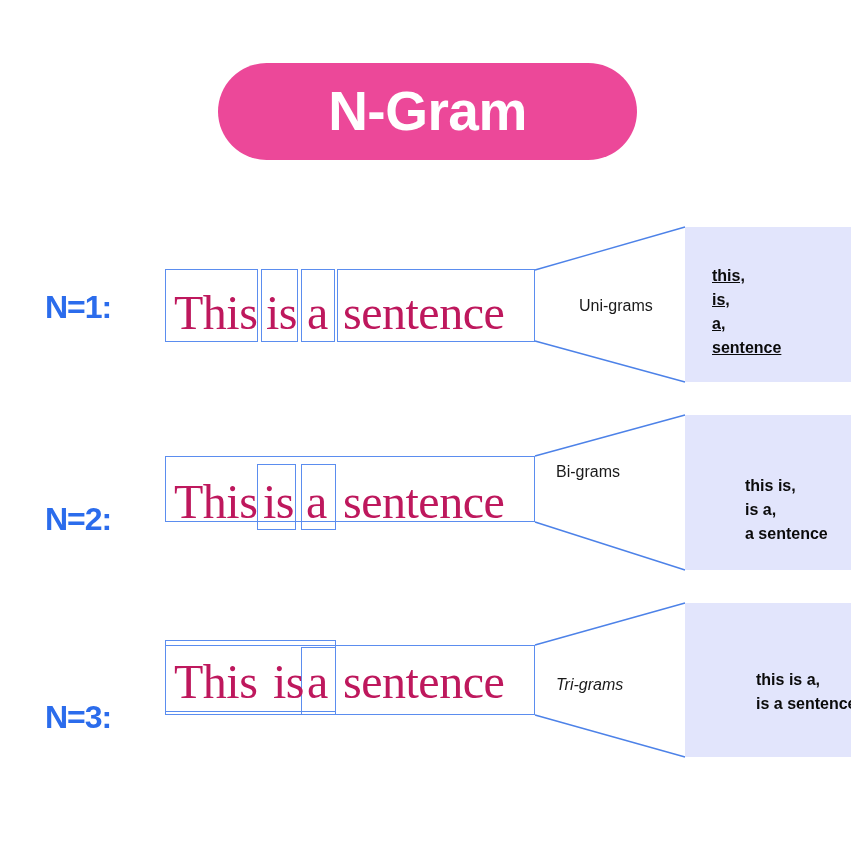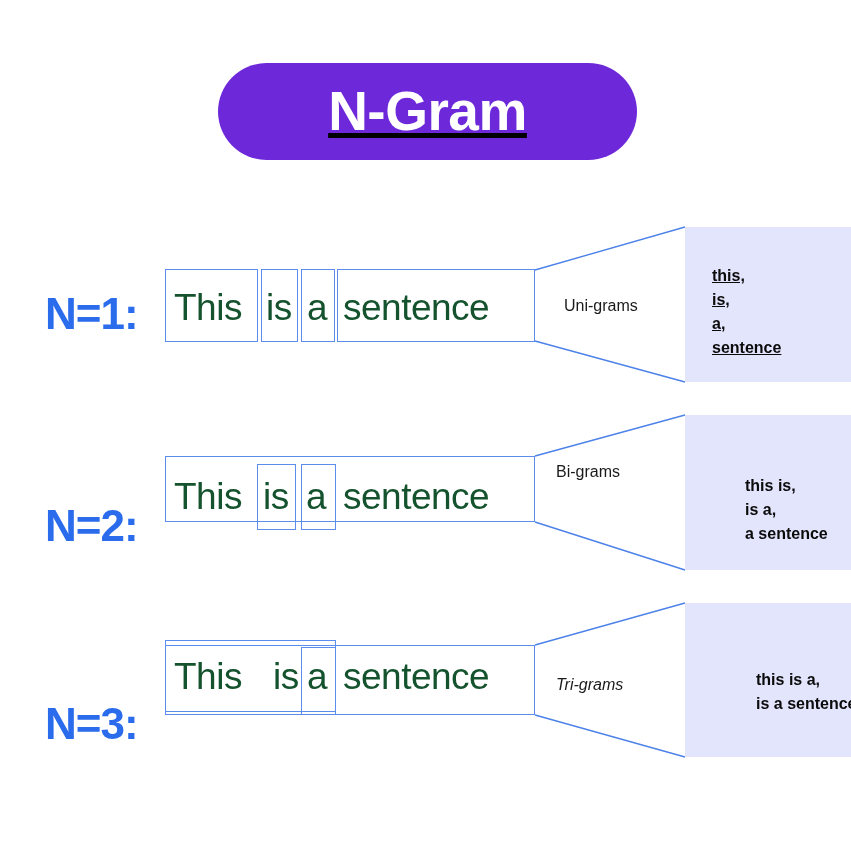--- a/index.html
+++ b/index.html
@@ -21,59 +21,59 @@
     height: 851px;
   }
 
   
   .title-pill {
     position: absolute;
     left: 218px;
     top: 63px;
     width: 419px;
     height: 97px;
-    background: #6d28d9;
+    background: #ec4899;
     border-radius: 49px;
     display: flex;
     align-items: center;
     justify-content: center;
-    text-decoration: underline;
   }
   .title-pill .title-text {
     color: #ffffff;
     font-size: 55px;
     font-weight: bold;
     letter-spacing: -0.5px;
     line-height: 1;
   }
 
   
   .row {
     position: absolute;
     left: 0;
     width: 851px;
   }
 
   .n-label {
     position: absolute;
     color: #2B6CEC;
-    font-size: 44px;
+    font-size: 32px;
     font-weight: bold;
     letter-spacing: -1px;
     white-space: nowrap;
   }
 
   
   .sentence {
     position: absolute;
-    font-size: 37px;
-    color: #14532d;
+    font-size: 48px;
+    color: #be185d;
     white-space: pre;
     line-height: 1;
     letter-spacing: -0.5px;
+    font-family: Liberation Serif, serif;
   }
 
   
   .box {
     position: absolute;
     border: 1.6px solid #5B8DEF;
     box-sizing: border-box;
     background: transparent;
   }
 
@@ -124,21 +124,21 @@
       <polyline points="535,270 685,227" fill="none" stroke="#4d82e8" stroke-width="1.4"></polyline>
       <polyline points="535,341 685,382" fill="none" stroke="#4d82e8" stroke-width="1.4"></polyline>
     </svg>
 
     <div class="out-panel" style="left:685px; top:227px; width:166px; height:155px;"></div>
     <div class="out-text" style="left:712px; top:264px; width:135px;text-decoration:underline;">this,
 is,
 a,
 sentence</div>
 
-    <div class="gram-label" style="left:564px; top:297px;">Uni-grams</div>
+    <div class="gram-label" style="left:579px; top:297px;">Uni-grams</div>
 
     <div class="box" style="left:165px; top:269px; width:93px; height:73px;"></div>
     <div class="box" style="left:261px; top:269px; width:37px; height:73px;"></div>
     <div class="box" style="left:301px; top:269px; width:34px; height:73px;"></div>
     <div class="box" style="left:337px; top:269px; width:198px; height:73px;"></div>
 
     <div class="sentence" style="left:174px; top:289px;">This</div>
     <div class="sentence" style="left:266px; top:289px;">is</div>
     <div class="sentence" style="left:307px; top:289px;">a</div>
     <div class="sentence" style="left:343px; top:289px;">sentence</div>

